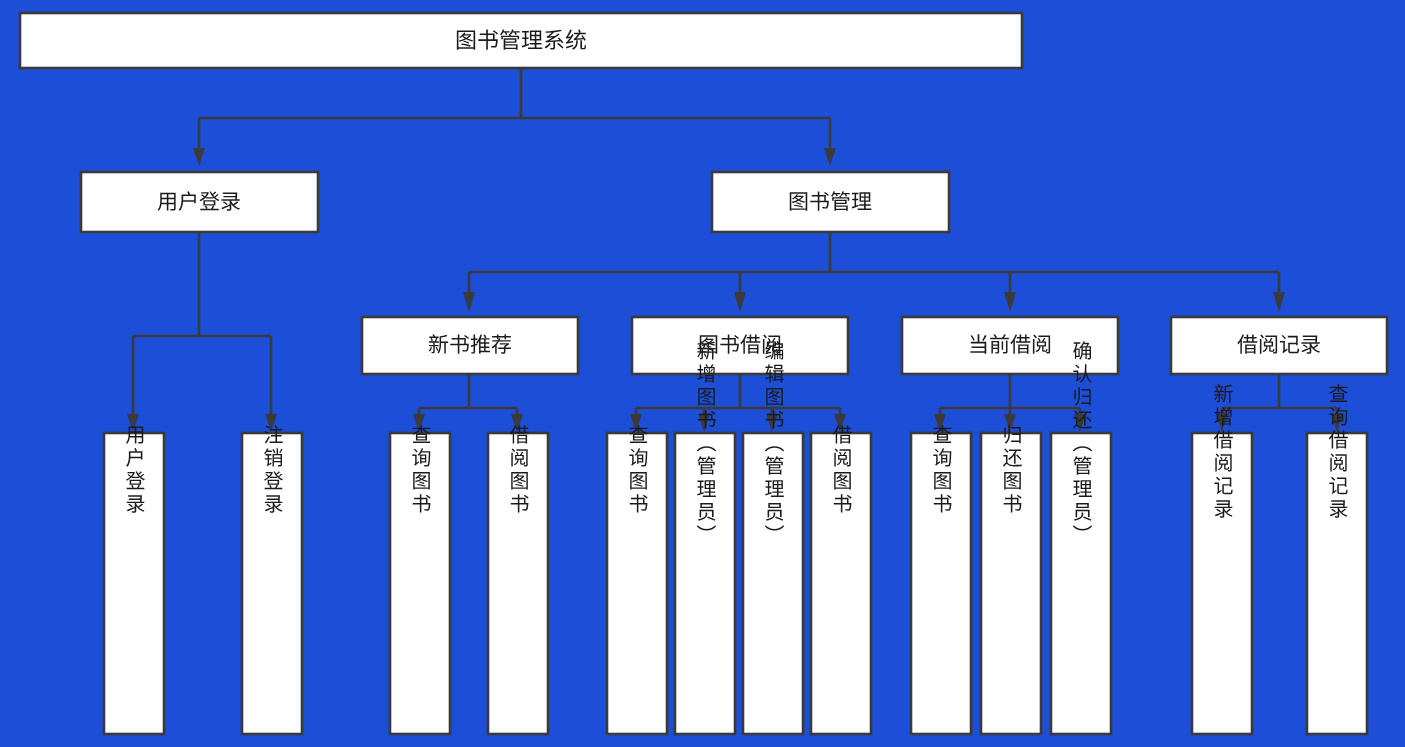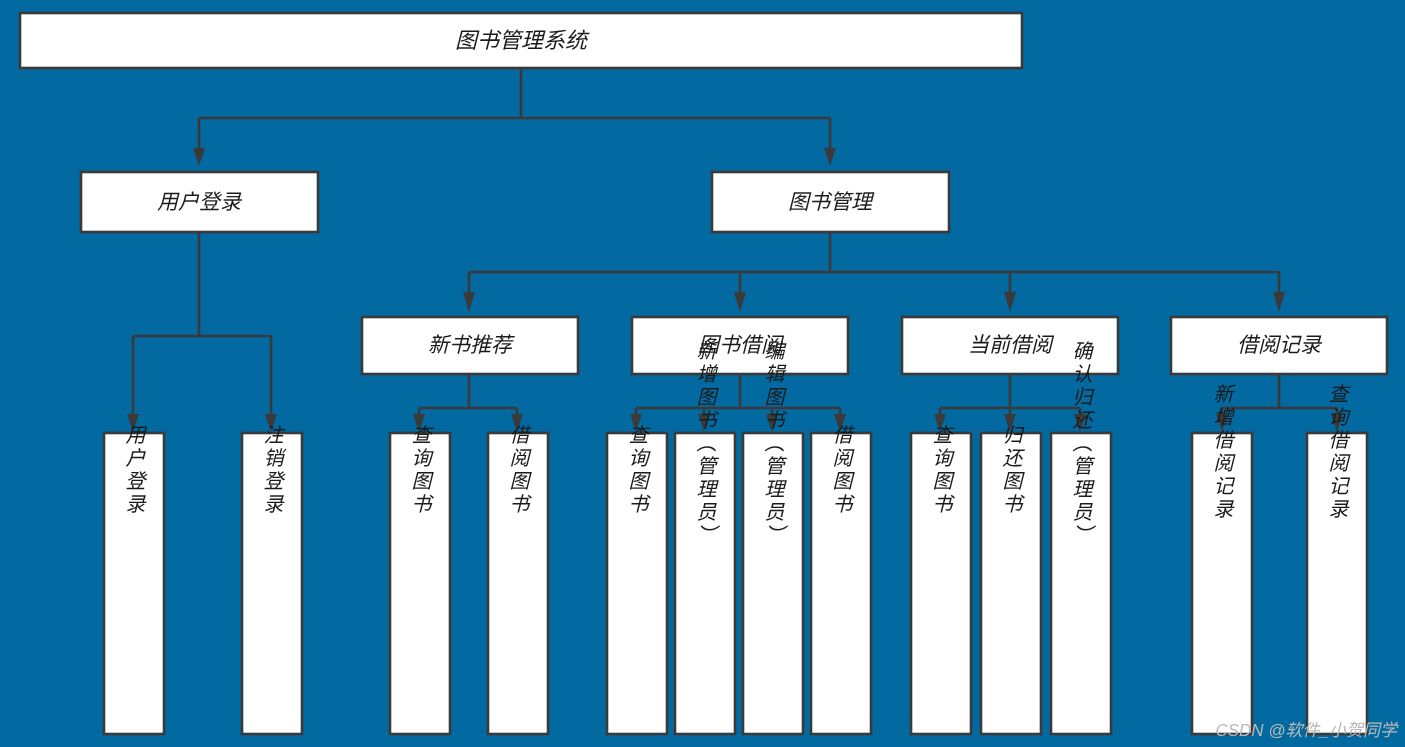--- a/index.html
+++ b/index.html
@@ -11,22 +11,21 @@
   body {
     width: 1405px;
     height: 747px;
     font-family: "Liberation Sans", "DejaVu Sans", sans-serif;
     overflow: hidden;
   }
   #diagram-root {
     position: relative;
     width: 1405px;
     height: 747px;
-    background: #0369a1;
-    font-style: italic;
+    background: #1d4ed8;
   }
   svg.diagram-canvas {
     display: block;
     width: 1405px;
     height: 747px;
   }
   .node-box {
     fill: #ffffff;
     stroke: #3a3a3a;
     stroke-width: 2.6;
@@ -233,14 +232,13 @@
       <rect class="node-box" x="1192" y="433" width="60" height="301"></rect>
       <text class="node-label-v" x="1222" y="452">新增借阅记录</text>
     </g>
     <g>
       <rect class="node-box" x="1307" y="433" width="60" height="301"></rect>
       <text class="node-label-v" x="1337" y="452">查询借阅记录</text>
     </g>
 
   </svg>
 
-  <div class="watermark">CSDN @软件_小贺同学</div>
 </div>
 
 </body></html>

